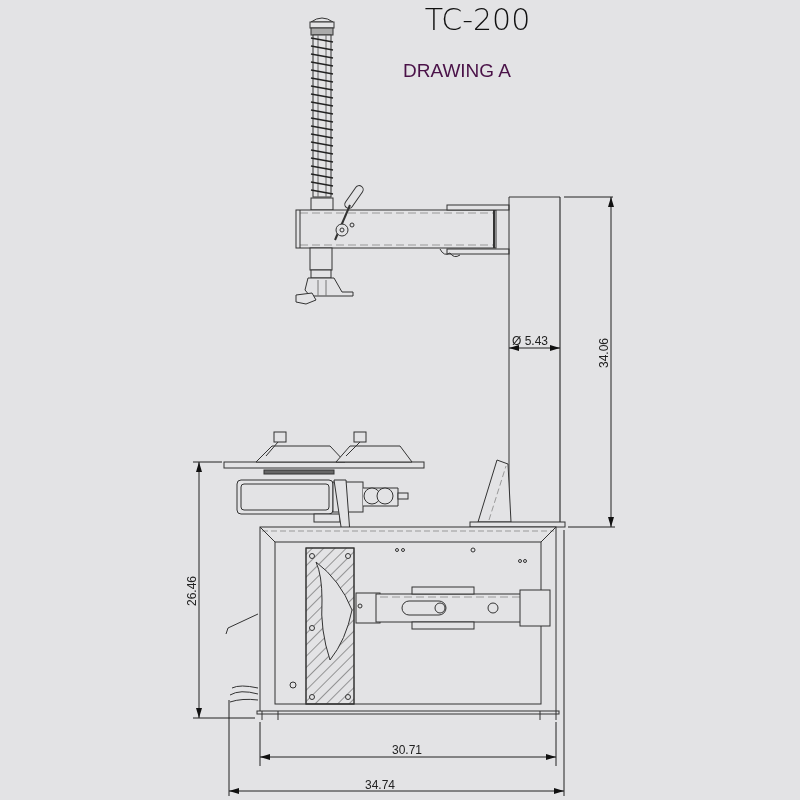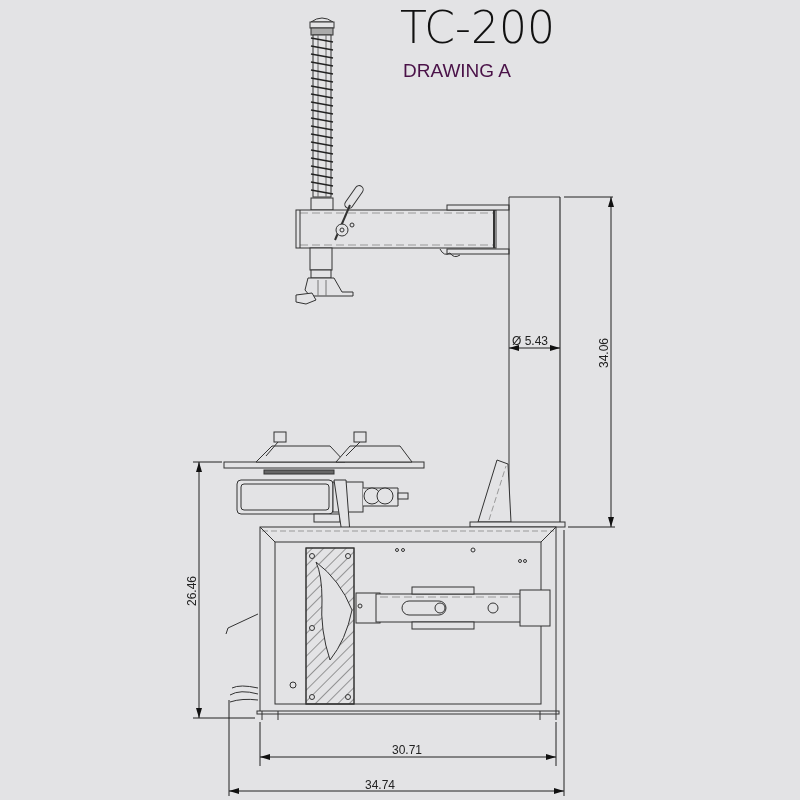--- a/index.html
+++ b/index.html
@@ -4,21 +4,21 @@
 <style>
   html, body { margin: 0; padding: 0; }
   body {
     width: 800px; height: 800px; overflow: hidden;
     background: #e3e3e5;
     font-family: "DejaVu Sans", sans-serif;
     position: relative;
   }
   .title {
     position: absolute; left: 0; width: 800px; top: 2px;
-    text-align: center; font-size: 44px; color: #111; letter-spacing: 0px;
+    text-align: center; font-size: 30px; color: #111; letter-spacing: 0px;
     padding-left: 155px; box-sizing: border-box;
     font-family: "DejaVu Sans", sans-serif; font-weight: 300;
   }
   .subtitle {
     position: absolute; left: 0; width: 800px; top: 60px;
     text-align: center; font-size: 19px; color: #4a1248;
     padding-left: 114px; box-sizing: border-box;
     font-family: "Liberation Sans", sans-serif;
   }
   svg.drawing { position: absolute; left: 0; top: 0; }

